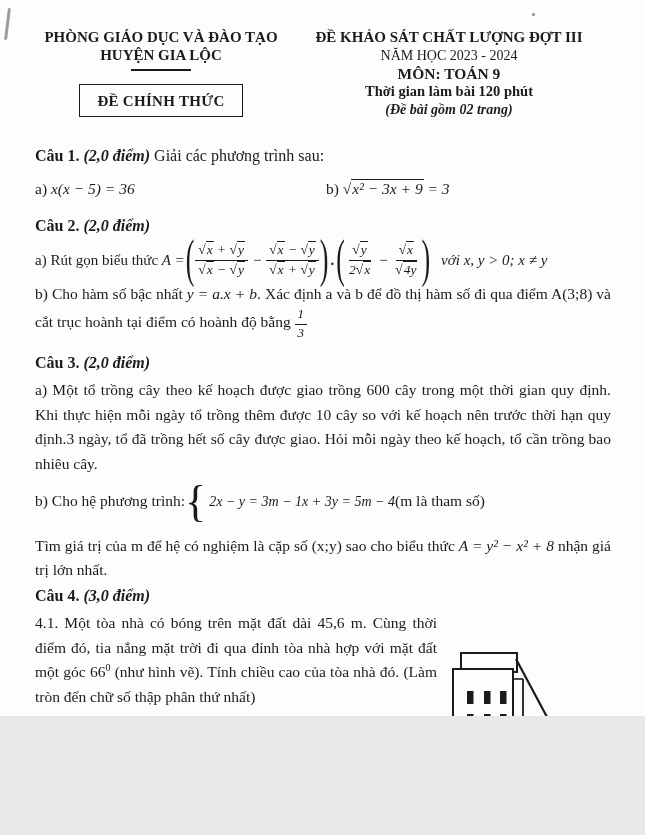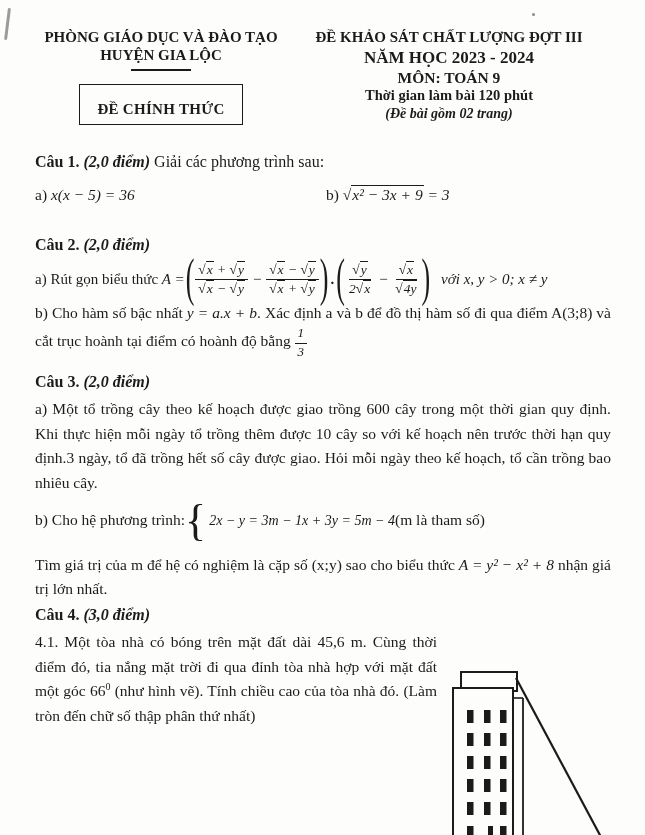--- a/index.html
+++ b/index.html
@@ -1,41 +1,41 @@
 <!DOCTYPE html>
 <html><head>
 <meta charset="utf-8">
 <style>
   * { margin:0; padding:0; box-sizing:border-box; }
   html,body { background:#e8e8e8; }
   .page {
     position:relative;
-    width:645px; height:835px;
+    width:645px; height:716px;
     margin:0 auto;
     background:#fdfdfc;
     color:#1b1b1b;
     font-family:"Liberation Serif", serif;
     font-size:15.5px; line-height:1.6;
     padding:28px 34px 0 35px;
     overflow:hidden;
   }
   
   .hdr { display:flex; }
   .hdr-left { flex:0 0 252px; text-align:center; }
   .hdr-left .l1, .hdr-left .l2 { font-weight:bold; font-size:15px; line-height:1.22; }
   .hdr-rule { width:60px; height:2px; background:#1b1b1b; margin:4px auto 0 auto; }
   .official-box {
     display:inline-block; margin-top:13px;
     border:1.6px solid #1b1b1b;
-    padding:12px 17px 3px 17px;
+    padding:4px 17px 3px 17px;
     font-weight:bold; font-size:15px; letter-spacing:.3px;
   }
   .hdr-right { flex:1; text-align:center; line-height:1.24; }
   .hdr-right .r1 { font-weight:bold; font-size:15px; }
-  .hdr-right .r2 { font-weight:bold; font-size:17px; }
+  .hdr-right .r2 { font-weight:normal; font-size:14px; }
   .hdr-right .r3 { font-weight:bold; font-size:15.5px; }
   .hdr-right .r4 { font-weight:bold; font-size:14.5px; }
   .hdr-right .r5 { font-weight:bold; font-style:italic; font-size:14px; }
   
   .qh { font-size:16px; }
   .qno { font-weight:bold;text-align:right; }
   .qpts { font-weight:bold; font-style:italic; }
   .just { text-align:justify; }
   em.m { font-style:italic; }
   
@@ -69,21 +69,21 @@
   .q4text { flex:0 0 402px; }
   .q4fig { flex:1; display:flex; justify-content:center; margin-top:22px; }
   sup.deg { font-size:10px; vertical-align:super; line-height:0; }
   
   .art1 { position:absolute; left:6px; top:8px; width:3px; height:32px;
           background:#3a3a3a; opacity:.5; border-radius:2px; transform:rotate(7deg); }
   .art2 { position:absolute; left:532px; top:13px; width:3px; height:3px;
           background:#8a8a8a; border-radius:50%; }
   svg text { font-family:"Liberation Serif", serif; }
   .mt-q1 { margin-top:24px; }
-  .mt-q2 { margin-top:24px; }
+  .mt-q2 { margin-top:11px; }
   .mt-q2b { margin-top:3px; }
   .mt-q3 { margin-top:8px; }
   .mt-q3a { margin-top:2px; }
   .mt-tail { margin-top:12px; }
 </style>
 </head>
 <body>
 
 <div class="page">
   <div class="art1"></div>

